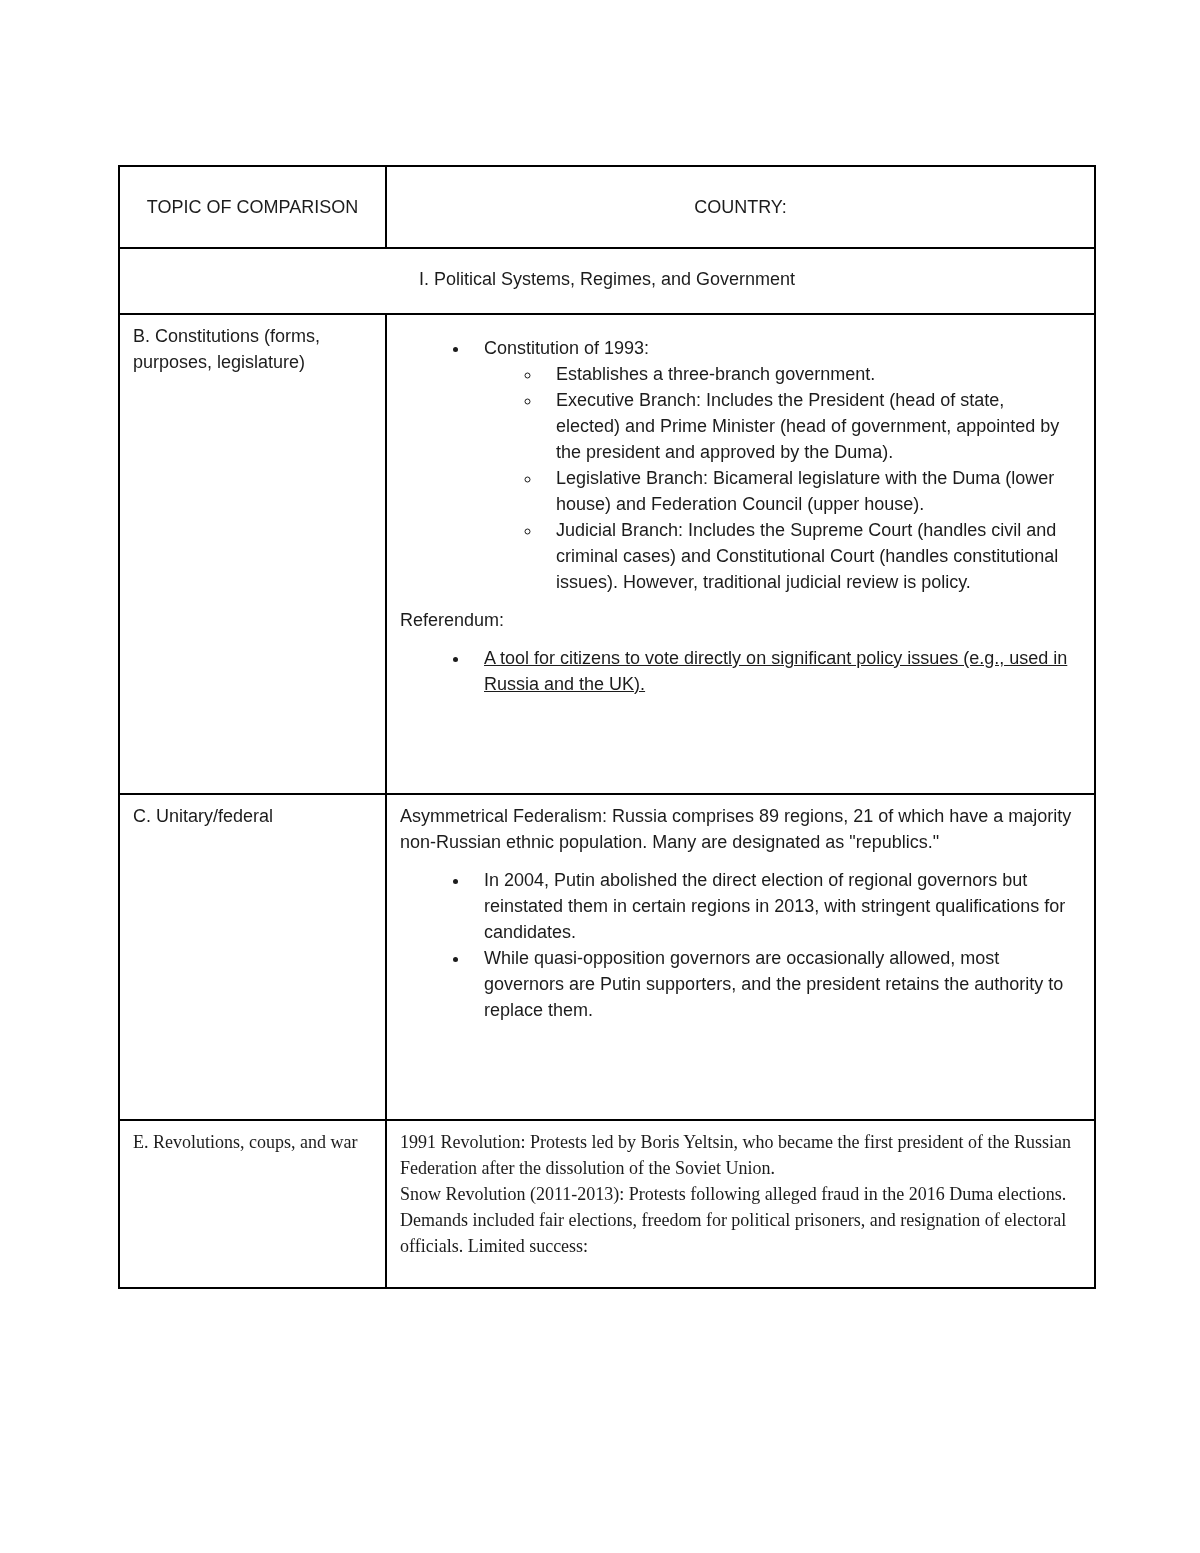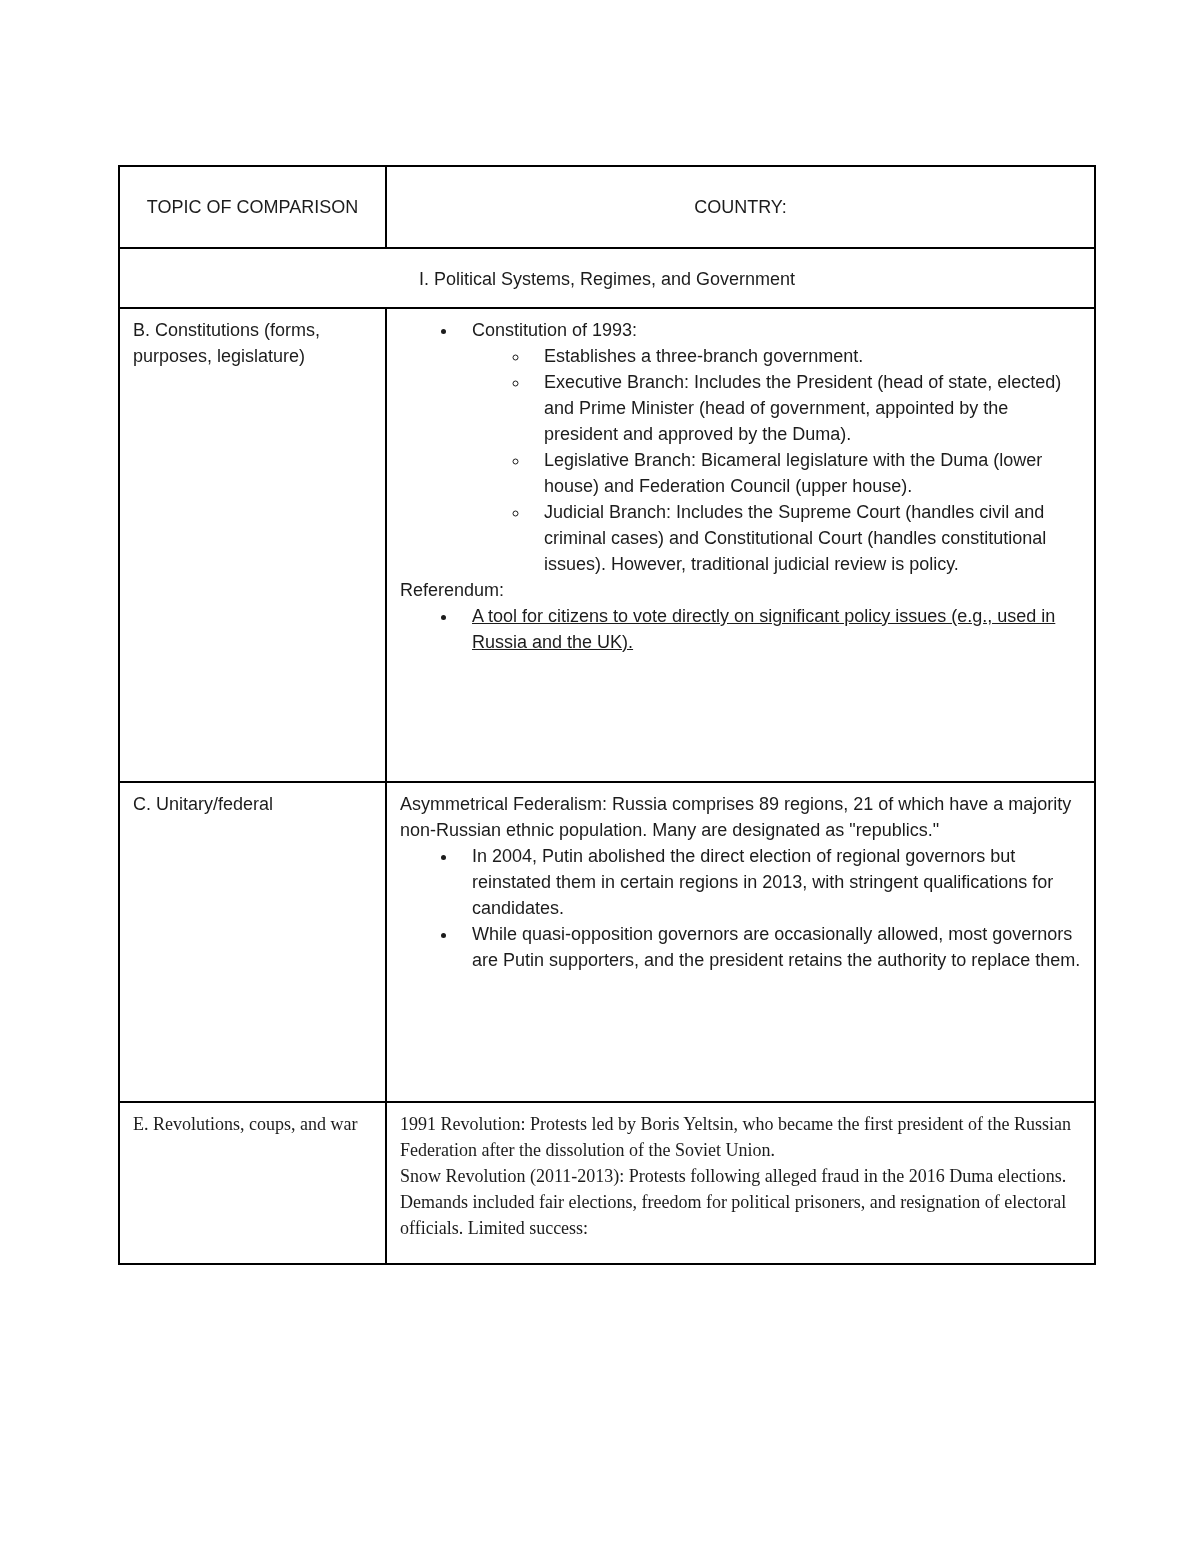--- a/index.html
+++ b/index.html
@@ -20,21 +20,21 @@
     border-collapse: collapse;
     table-layout: fixed;
     font-size: 18px;
     line-height: 26px;
     color: #1c1c1c;
   }
   col.topic-col { width: 267px; }
   table.doc-table td {
     border: 2px solid #000000;
     vertical-align: top;
-    padding: 8px 13px 6px 13px;
+    padding: 8px 13px 12px 13px;
     word-wrap: break-word;
   }
   tr.header-row td {
     height: 72px;
     text-align: center;
     vertical-align: middle;
     padding: 4px 26px;
   }
   tr.section-row td {
     height: 44px;
@@ -44,21 +44,21 @@
   tr.row-a td { height: 95px; }
   tr.row-b td { height: 458px; }
   tr.row-c td { height: 304px; }
   tr.row-d td { height: 110px; }
   tr.row-e td { height: 146px; font-family: Liberation Serif, serif; }
 
   .topic-cell { padding-left: 14px; padding-right: 10px; }
 
   p { margin: 0; }
   ul.l1 {
-    margin: 0;
+    margin: 12px;
     padding-left: 58px;
     list-style-type: disc;
   }
   ul.l2 {
     margin: 0;
     padding-left: 58px;
     list-style-type: circle;
   }
   ul.l1 > li, ul.l2 > li { padding-left: 14px; }
 

